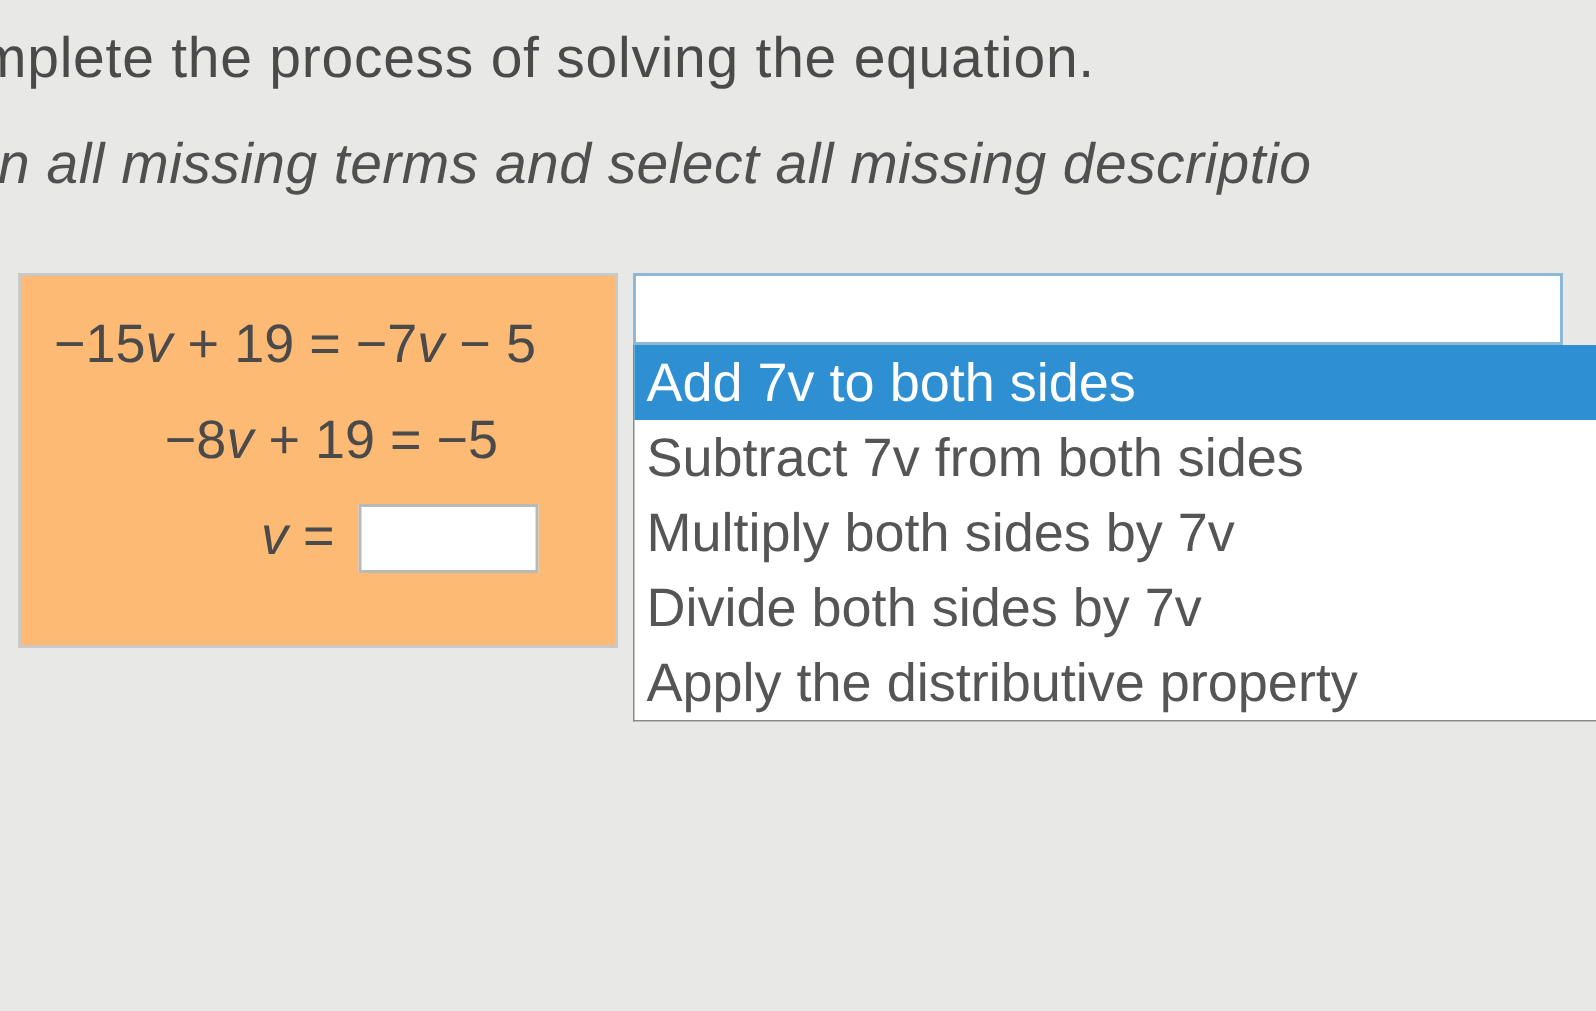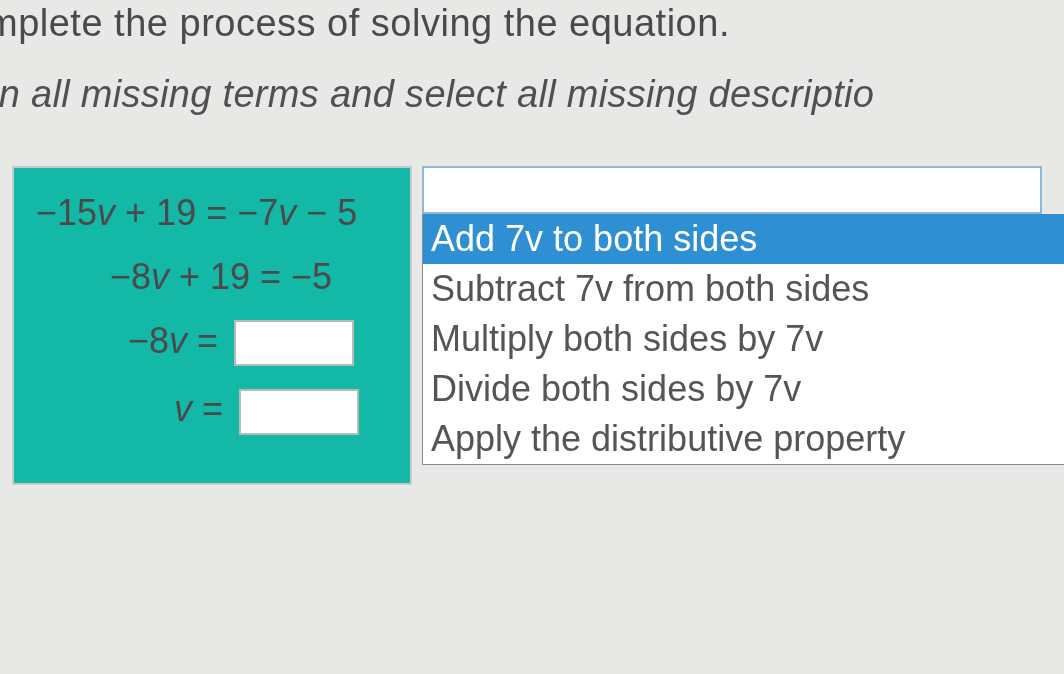--- a/index.html
+++ b/index.html
@@ -8,21 +8,21 @@
     padding: 0;
     width: 1064px;
     height: 674px;
     background: #e8e8e6;
     font-family: Verdana, Geneva, sans-serif;
     color: #4a4a4a;
     overflow: hidden;
     position: relative;
   }
   .page {
-    padding: 2px 0 0 0;
+    padding: 18px 0 0 0;
     position: relative;
   }
   .instr1 {
     font-size: 38px;
     color: #4a4a4a;
     padding-left: 0;
     margin-left: -14px;
     letter-spacing: 0.5px;
   }
   .instr2 {
@@ -36,21 +36,21 @@
   .work-area {
     margin-top: 50px;
     margin-left: 12px;
     display: flex;
     flex-direction: row;
     align-items: flex-start;
   }
   .eq-panel {
     width: 400px;
     border: 2px solid #c9c9c7;
-    background: #14b8a6;
+    background: #fdba74;
     padding: 18px 22px 26px 22px;
   }
   .eq-row {
     font-size: 36px;
     color: #4a4a4a;
     margin: 22px 0;
     text-align: right;
     white-space: nowrap;
   }
   .eq-row.first { margin-top: 6px; text-align: left; }
@@ -102,24 +102,20 @@
   <div class="instr2">in all missing terms and select all missing descriptio</div>
 
   <div class="work-area">
     <div class="eq-panel">
       <div class="eq-row first">
         <span>−15<span class="var">v</span> + 19 = −7<span class="var">v</span> − 5</span>
       </div>
       <div class="eq-row" style="text-align:center; padding-left:18px;">
         <span>−8<span class="var">v</span> + 19 = −5</span>
       </div>
-      <div class="eq-row" style="text-align:left; padding-left:92px;">
-        <span>−8<span class="var">v</span> =</span>
-        <span class="inp"></span>
-      </div>
       <div class="eq-row" style="text-align:left; padding-left:138px;">
         <span><span class="var">v</span> =</span>
         <span class="inp"></span>
       </div>
     </div>
 
     <div class="dropdown-col">
       <div class="dd-input"></div>
       <div class="dd-list">
         <div class="dd-item selected">Add 7v to both sides</div>

